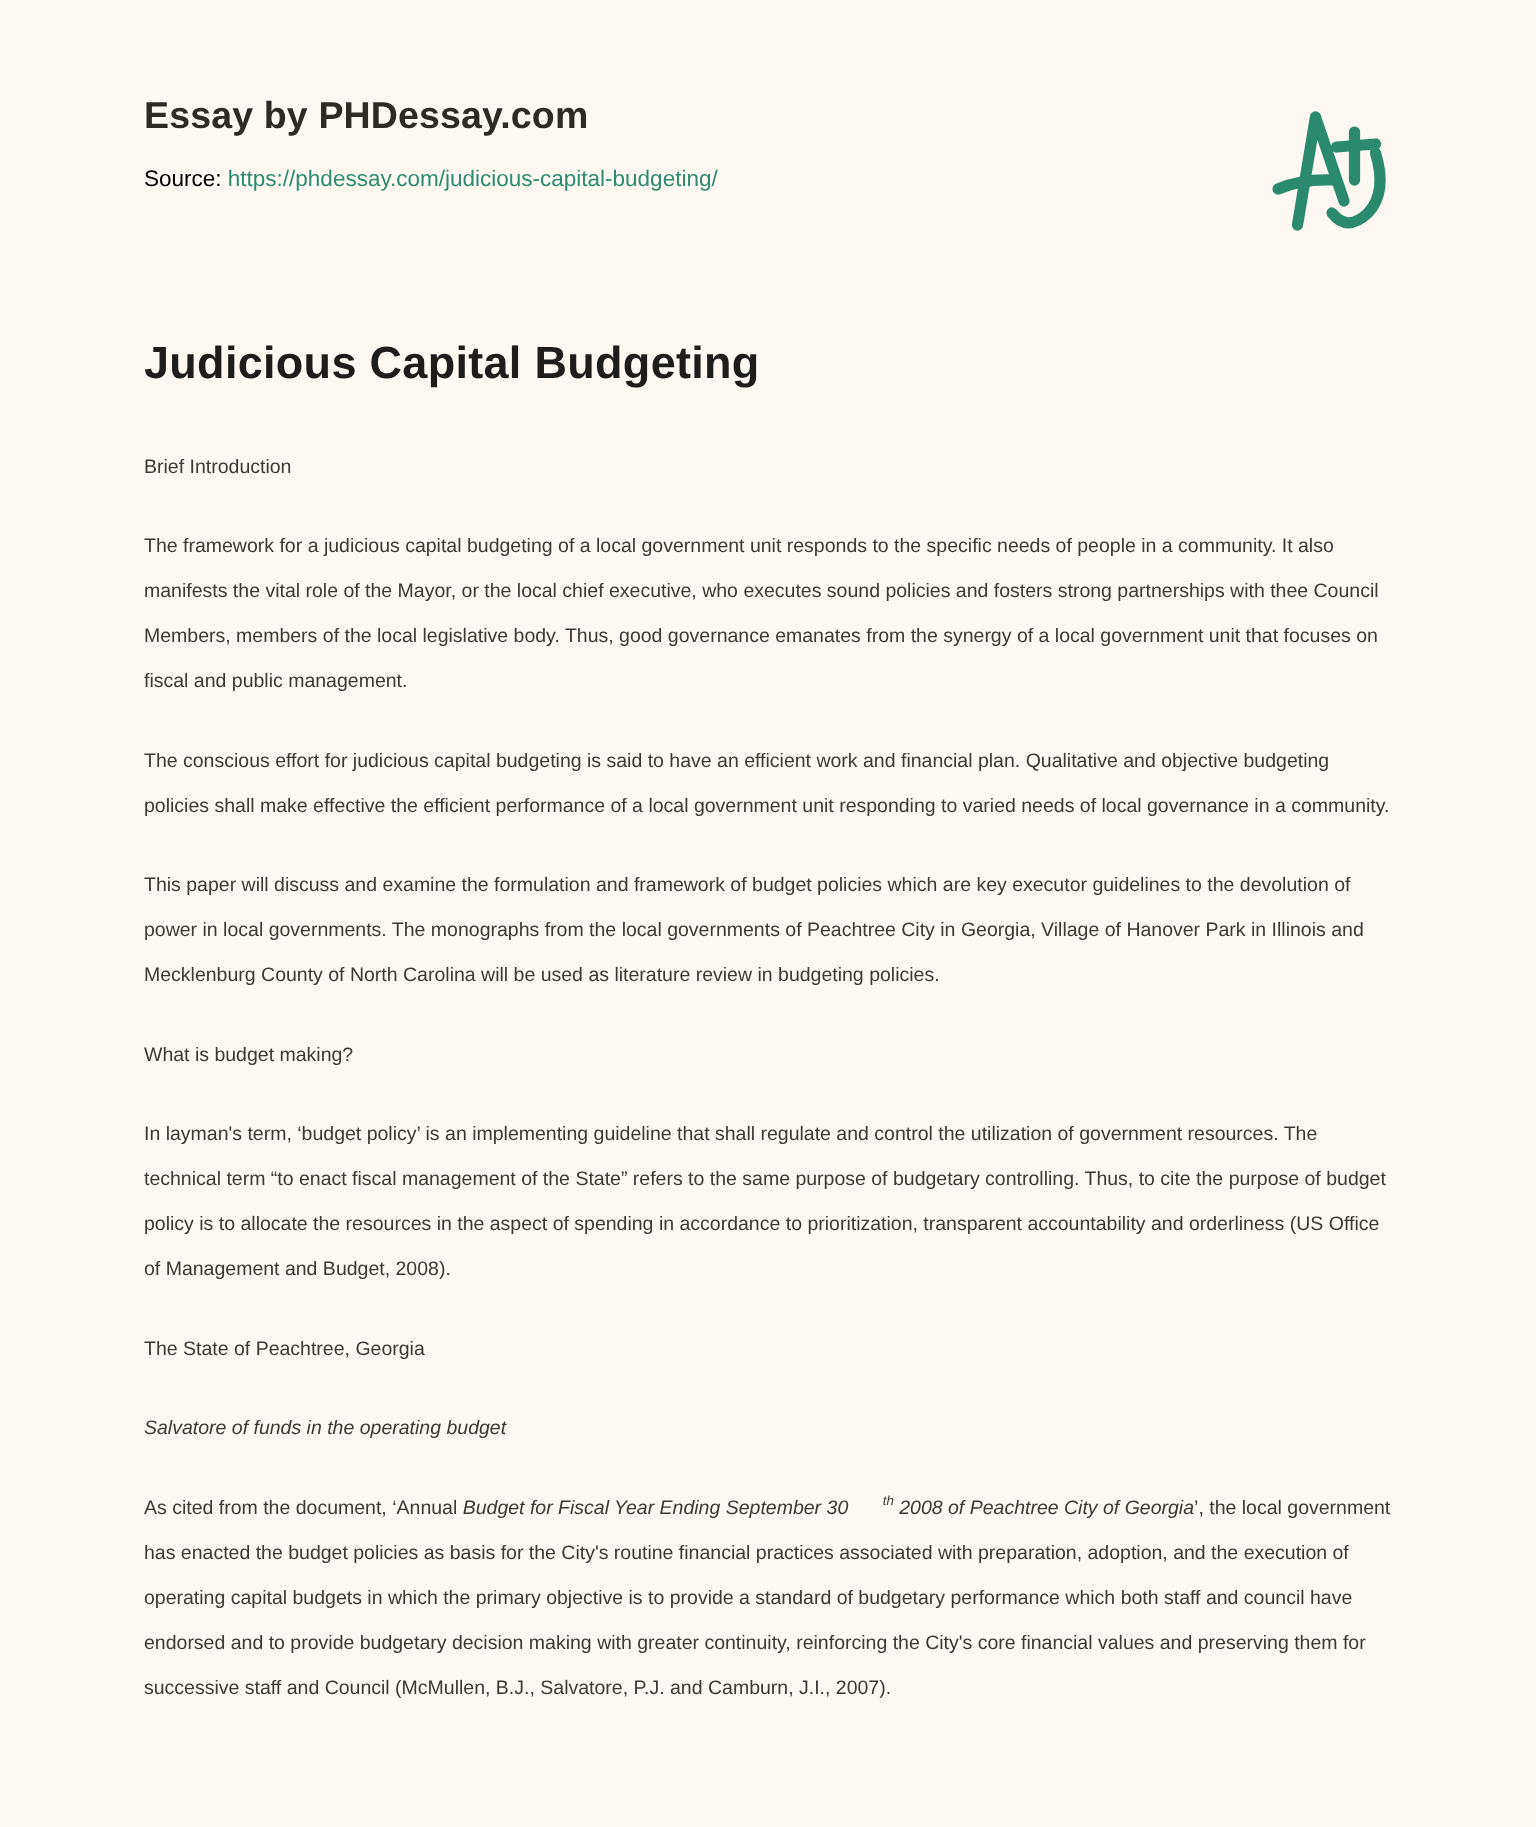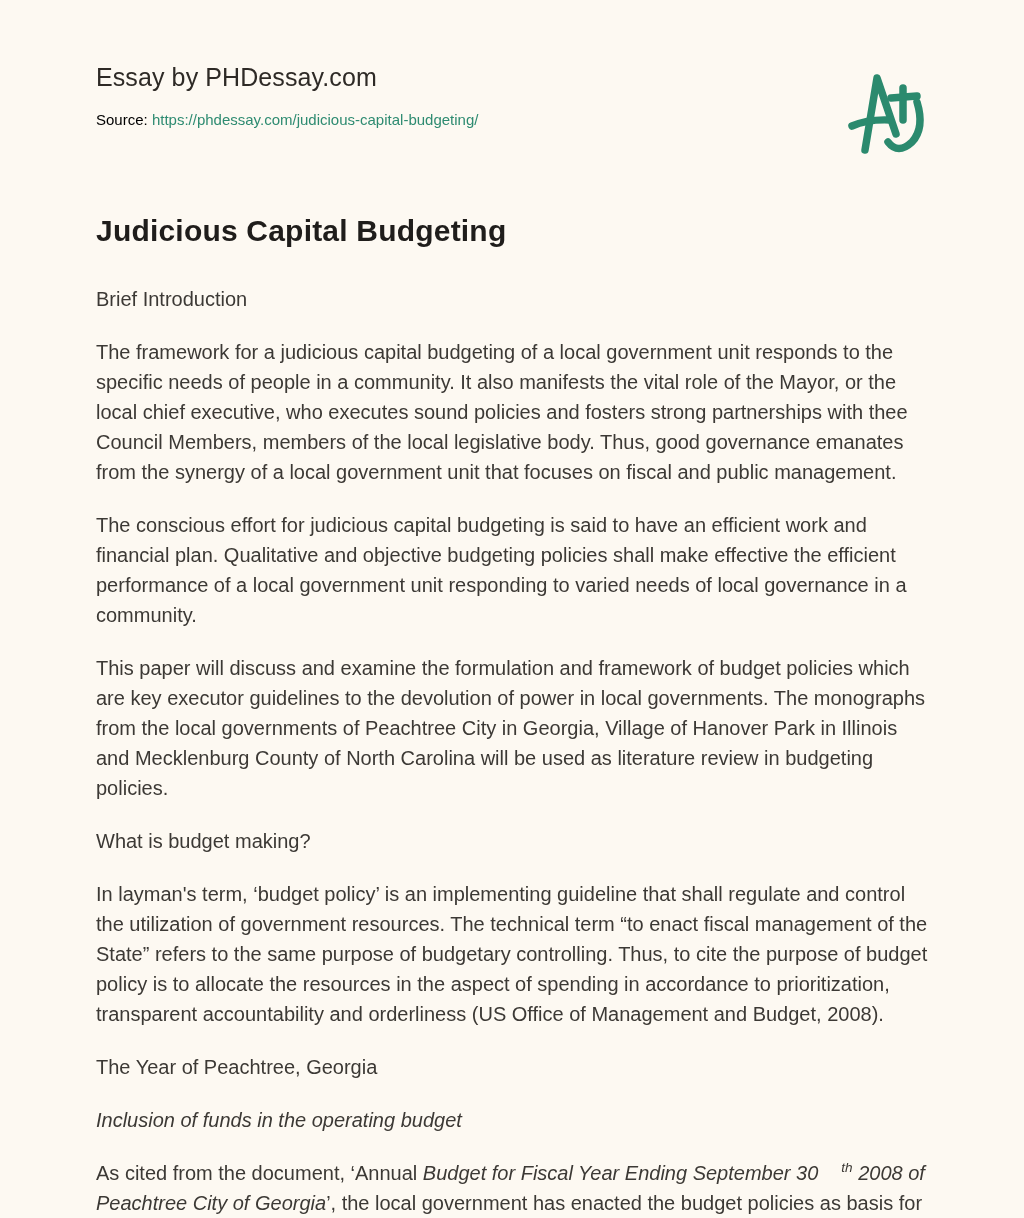--- a/index.html
+++ b/index.html
@@ -29,21 +29,21 @@
     left: 0;
     top: 0;
     width: 1024px;
     height: 182px;
     box-sizing: border-box;
     padding: 62px 64px 0 96px;
   }
 
   .brand-title {
     font-size: 25px;
-    font-weight: normal;
+    font-weight: bold;
     color: #2e2a26;
     letter-spacing: 0.1px;
     line-height: 1.2;
     margin: 0;
   }
 
   .source-line {
     margin-top: 18px;
     font-size: 15px;
     color: #8a8176;
@@ -72,27 +72,27 @@
     position: absolute;
     left: 96px;
     top: 212px;
     width: 836px;
   }
 
   .doc-title {
     font-size: 30px;
     font-weight: bold;
     color: #1f1d1b;
-    margin: 0 0 34px 0;
+    margin: 12px 0 34px 0;
     line-height: 1.25;
     letter-spacing: 0.2px;
   }
 
   .para {
-    font-size: 20px;
+    font-size: 13px;
     line-height: 30px;
     color: #3c3935;
     margin: 0 0 23px 0;
     text-align: left;
   }
 
   .para.italic {
     font-style: italic;
   }
 
@@ -134,19 +134,19 @@
 
   <div class="content">
     <h1 class="doc-title">Judicious Capital Budgeting</h1>
     <div id="doc-body">
         <p class="para">Brief Introduction</p>
         <p class="para">The framework for a judicious capital budgeting of a local government unit responds to the specific needs of people in a community. It also manifests the vital role of the Mayor, or the local chief executive, who executes sound policies and fosters strong partnerships with thee Council Members, members of the local legislative body. Thus, good governance emanates from the synergy of a local government unit that focuses on fiscal and public management.</p>
         <p class="para">The conscious effort for judicious capital budgeting is said to have an efficient work and financial plan. Qualitative and objective budgeting policies shall make effective the efficient performance of a local government unit responding to varied needs of local governance in a community.</p>
         <p class="para">This paper will discuss and examine the formulation and framework of budget policies which are key executor guidelines to the devolution of power in local governments. The monographs from the local governments of Peachtree City in Georgia, Village of Hanover Park in Illinois and Mecklenburg County of North Carolina will be used as literature review in budgeting policies.</p>
         <p class="para">What is budget making?</p>
         <p class="para">In layman's term, ‘budget policy’ is an implementing guideline that shall regulate and control the utilization of government resources. The technical term “to enact fiscal management of the State” refers to the same purpose of budgetary controlling. Thus, to cite the purpose of budget policy is to allocate the resources in the aspect of spending in accordance to prioritization, transparent accountability and orderliness (US Office of Management and Budget, 2008).</p>
-        <p class="para">The Year of Peachtree, Georgia</p>
-        <p class="para italic">Inclusion of funds in the operating budget</p>
+        <p class="para">The State of Peachtree, Georgia</p>
+        <p class="para italic">Salvatore of funds in the operating budget</p>
         <p class="para">As cited from the document, ‘Annual <em>Budget for Fiscal Year Ending September 30</em><em><sup>th</sup></em><em> 2008 of Peachtree City of Georgia</em>’, the local government has enacted the budget policies as  basis for the City's routine financial practices associated with preparation, adoption, and the execution of operating capital budgets in which  the primary objective is to provide a standard of budgetary performance which both staff and council have endorsed and to provide budgetary decision making with greater continuity, reinforcing the City's core financial values and preserving them for successive staff and Council (McMullen, B.J., Salvatore, P.J. and Camburn, J.I., 2007).</p>
       </div>
   </div>
 
 </div>
 
 </body></html>

